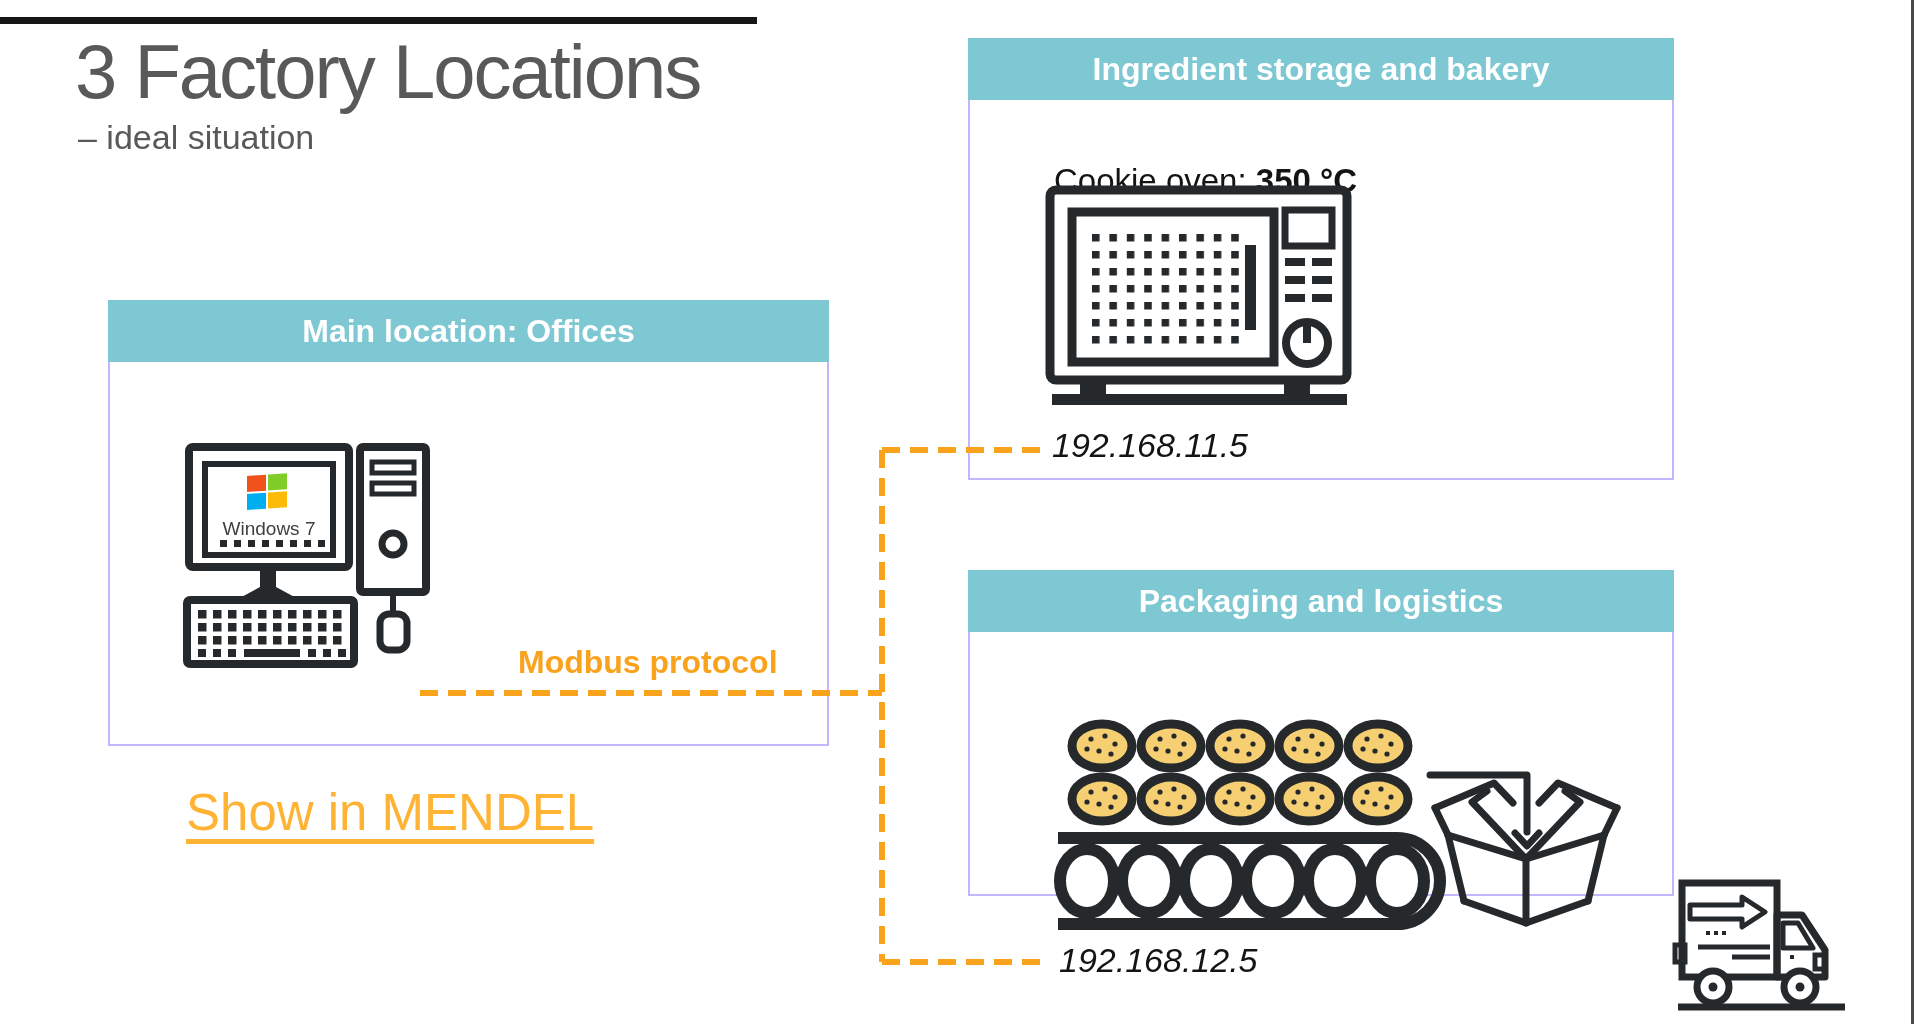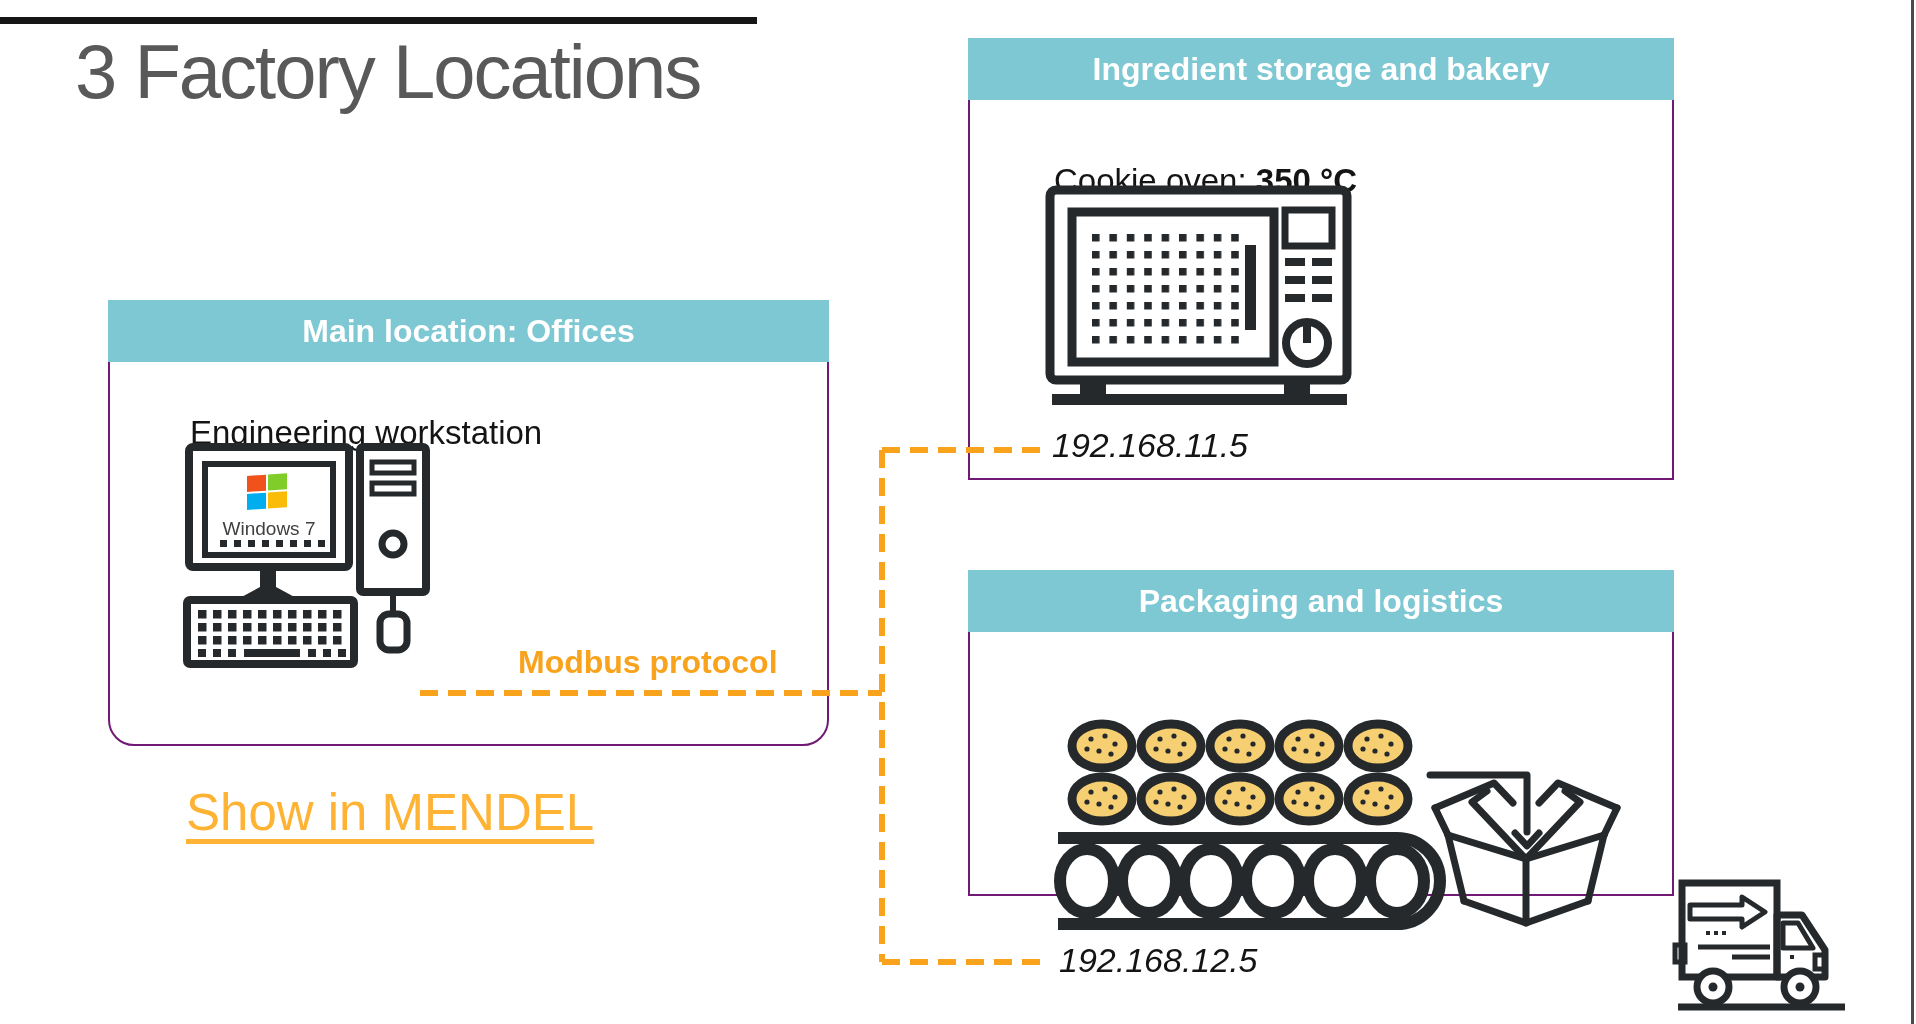--- a/index.html
+++ b/index.html
@@ -8,22 +8,22 @@
     font-family:"Liberation Sans", sans-serif;color:#141414;
   }
   .abs{position:absolute;}
   
   #top-edge{left:0;top:17px;width:757px;height:7px;background:#161616;}
   #right-edge{left:1911px;top:0;width:3px;height:1024px;background:#4a4a4a;}
   
   #title{left:75px;top:28px;font-size:76px;font-weight:normal;color:#595959;letter-spacing:-2px;white-space:nowrap;}
   #subtitle{left:78px;top:118px;font-size:34px;color:#595959;white-space:nowrap;}
   
-  .panel{position:absolute;background:#ffffff;border:2px solid #701a75;box-sizing:border-box;}
-  #panel-main{left:108px;top:300px;width:721px;height:446px;border-radius:26px;}
+  .panel{position:absolute;background:#ffffff;border:2px solid #c4b5fd;box-sizing:border-box;}
+  #panel-main{left:108px;top:300px;width:721px;height:446px;}
   #panel-bakery{left:968px;top:38px;width:706px;height:442px;}
   #panel-packaging{left:968px;top:570px;width:706px;height:326px;}
   .panel-header{
     position:absolute;left:-2px;top:-2px;right:-2px;height:62px;background:#7dc8d3;
     color:#ffffff;font-size:32px;font-weight:bold;text-align:center;line-height:62px;white-space:nowrap;
   }
   .panel-label{position:absolute;font-size:33px;color:#141414;white-space:nowrap;margin-top:34px;}
   .panel-label b{font-weight:bold;}
   #panel-main .panel-label{left:80px;top:78px;}
   #panel-bakery .panel-label{left:84px;top:88px;}
@@ -48,24 +48,24 @@
 </style>
 </head>
 <body>
 
 <div id="slide">
 
   <div class="abs" id="top-edge"></div>
   <div class="abs" id="right-edge"></div>
 
   <div class="abs" id="title">3 Factory Locations</div>
+  <div class="abs" id="subtitle">– ideal situation</div>
 
   <div class="panel" id="panel-main">
     <div class="panel-header">Main location: Offices</div>
-    <div class="panel-label">Engineering workstation</div>
 
     <svg class="icon-svg" id="computer-svg" width="280" height="240" viewBox="0 0 280 240" fill="none" stroke="#26292b">
 
       <rect x="37" y="5" width="160" height="120" rx="4" stroke-width="8"></rect>
       <rect x="53" y="22" width="128" height="91" stroke-width="6"></rect>
       <g transform="translate(95,34) skewY(-4)" stroke="none">
         <rect x="0" y="0" width="19" height="16" fill="#f1511b"></rect>
         <rect x="21" y="0" width="19" height="16" fill="#80cc28"></rect>
         <rect x="0" y="18" width="19" height="16" fill="#00adef"></rect>
         <rect x="21" y="18" width="19" height="16" fill="#fbbc09"></rect>

